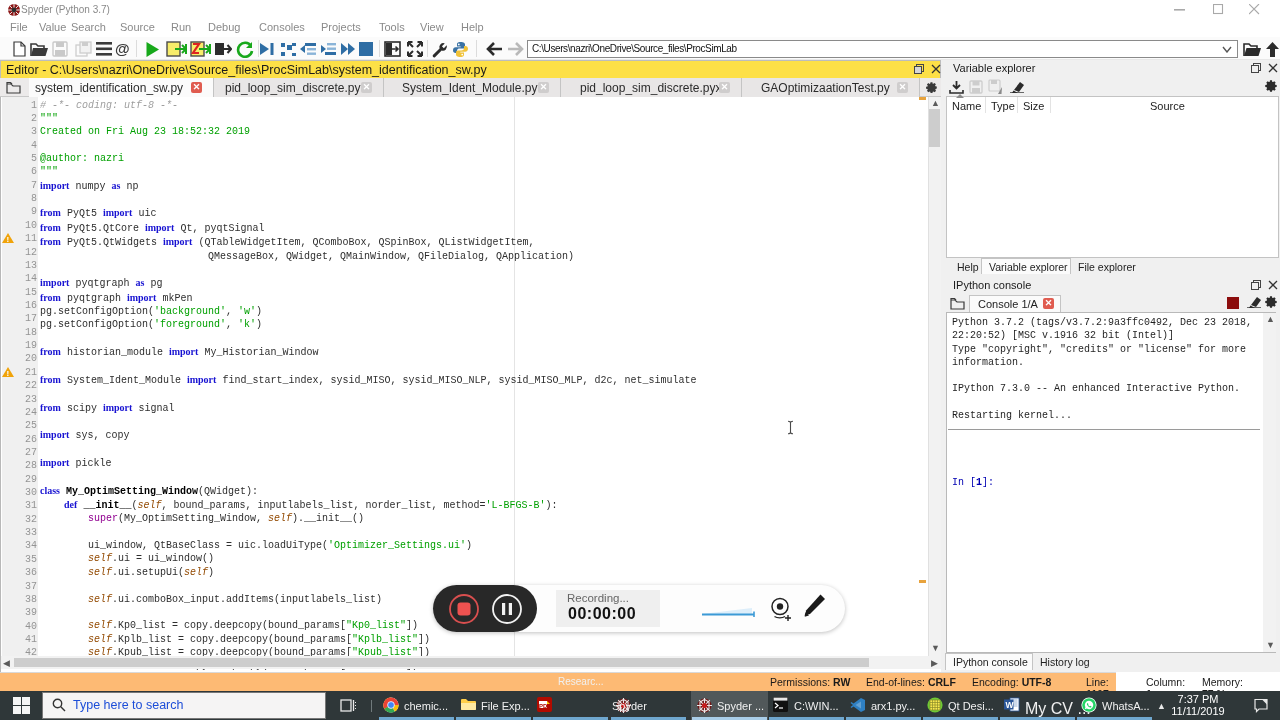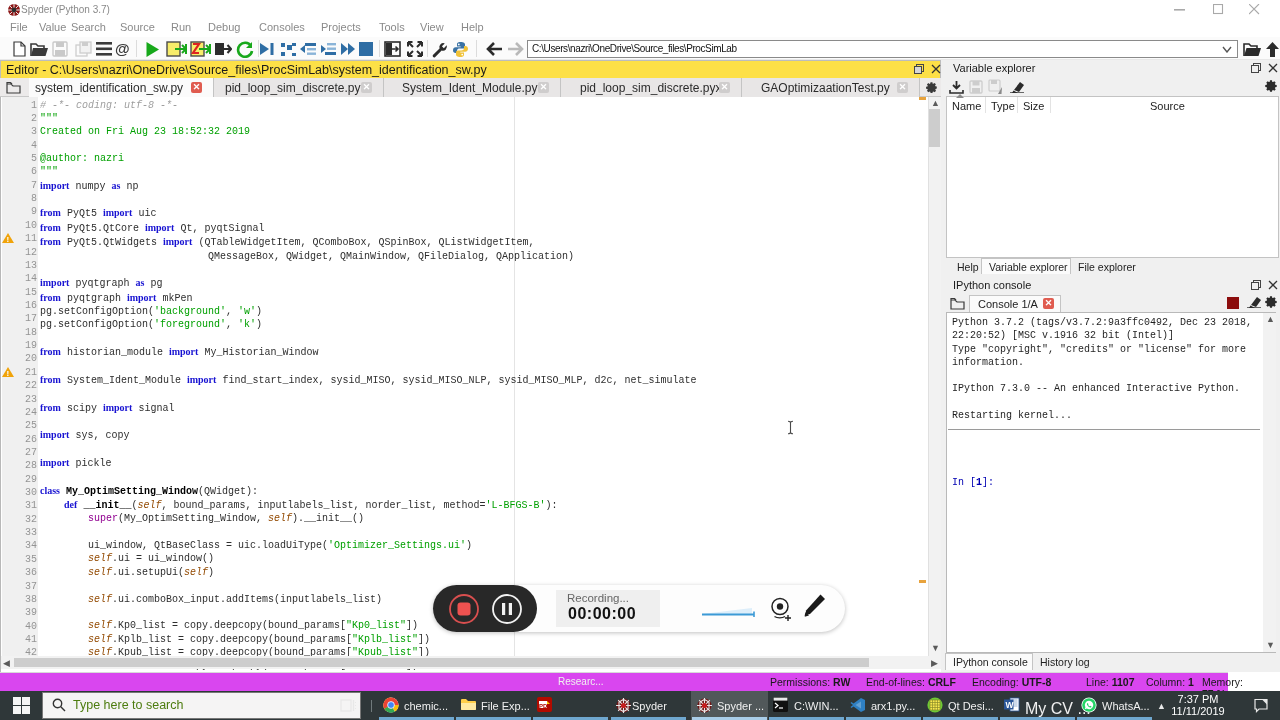--- a/index.html
+++ b/index.html
@@ -65,27 +65,27 @@
 #con-tab { left:969px; top:295px; width:92px; height:17px; background:#fbfbfb; border:1px solid #c4c4c4; border-bottom:none; font-size:11px; color:#222; }
 #console { left:946px; top:312px; width:330px; height:341px; background:#fff; border:1px solid #b9b9b9; }
 #conpre { left:952px; top:316px; font-size:10px; line-height:13.3px; color:#1f1f1f; }
 #con-hr { left:948px; top:429px; width:312px; height:1px; background:#9a9a9a; }
 #conprompt { left:952px; top:476px; font-size:10px; line-height:13.3px; color:#0000b2; font-family:"Liberation Mono",monospace; }
 #con-vsb { left:1263px; top:313px; width:13px; height:339px; background:#f2f2f2; }
 #ip-tabs { left:945px; top:653px; width:335px; height:17px; }
 .btab { position:absolute; font-size:10.5px; color:#222; }
 
 
-#statusbar { left:0; top:672px; width:1228px; height:19px; background:#d946ef; border-top:1px solid #d9d9d9; font-size:10.5px; color:#1a1a1a; }
+#statusbar { left:0; top:672px; width:1116px; height:19px; background:#fdba74; border-top:1px solid #d9d9d9; font-size:10.5px; color:#1a1a1a; }
 #statusbar b { font-weight:bold; }
 #statusbar span { position:absolute; top:3px; }
 
 
 #taskbar { left:0; top:691px; width:1280px; height:29px; background:#2f3739; }
-#tb-search { left:42px; top:692px; width:319px; height:27px; background:#f5f4f4; border:1px solid #777; font-size:12.5px; color:#4d7c0f; }
+#tb-search { left:42px; top:692px; width:284px; height:27px; background:#f5f4f4; border:1px solid #777; font-size:12.5px; color:#1d4ed8; }
 #tb-clock { left:1163px; top:694px; width:70px; height:29px; color:#ffffff; font-size:11px; line-height:11.5px; text-align:center; }
 
 
 #rec { left:433px; top:585px; width:412px; height:47px; background:#fdfdfd; border-radius:24px; box-shadow:0 1px 4px rgba(0,0,0,.25); }
 #rec-dark { left:433px; top:585px; width:104px; height:47px; background:#282828; border-radius:24px; }
 #rec-grey { left:556px; top:590px; width:104px; height:37px; background:#efefef; }
 #rec-label { left:567px; top:592px; font-size:11.5px; color:#666; }
 #rec-time { left:568px; top:605px; font-size:16px; font-weight:bold; color:#111; letter-spacing:0.5px; }
 </style></head>
 <body>
@@ -537,21 +537,21 @@
     <path d="M10 4 L13 7 L10 7 Z" fill="#ffcc00"></path>
   </svg>
 <div class="abs" style="left:558px;top:676px;font-size:10px;color:#f0f0f0;white-space:nowrap">Researc...</div>
 <div class="abs" style="left:533px;top:717px;width:75px;height:3px;background:#6fa7cf"></div>
 <svg class="abs" style="left:615px;top:697px" width="17" height="17" viewBox="0 0 17 17">
     <circle cx="8.5" cy="8.5" r="7" fill="#701616"></circle>
     <path d="M8.5 1 L8.5 16 M1 8.5 L16 8.5 M3.2 3.2 L13.8 13.8 M13.8 3.2 L3.2 13.8" stroke="#e8e8e8" stroke-width="1.1"></path>
     <path d="M8.5 2.5 L13 5 L13 12 L8.5 14.5 L4 12 L4 5 Z" fill="none" stroke="#e8e8e8" stroke-width="1.1"></path>
     <circle cx="8.5" cy="8.5" r="2.6" fill="#c41e1e"></circle>
   </svg>
-<div class="abs" style="left:632px;top:700px;font-size:11px;color:#f0f0f0;white-space:nowrap">Spyder</div>
+<div class="abs" style="left:612px;top:700px;font-size:11px;color:#f0f0f0;white-space:nowrap">Spyder</div>
 <div class="abs" style="left:611px;top:717px;width:75px;height:3px;background:#6fa7cf"></div>
 <div class="abs" style="left:691px;top:691px;width:77px;height:29px;background:#51585a"></div>
 <svg class="abs" style="left:696px;top:697px" width="17" height="17" viewBox="0 0 17 17">
     <circle cx="8.5" cy="8.5" r="7" fill="#701616"></circle>
     <path d="M8.5 1 L8.5 16 M1 8.5 L16 8.5 M3.2 3.2 L13.8 13.8 M13.8 3.2 L3.2 13.8" stroke="#e8e8e8" stroke-width="1.1"></path>
     <path d="M8.5 2.5 L13 5 L13 12 L8.5 14.5 L4 12 L4 5 Z" fill="none" stroke="#e8e8e8" stroke-width="1.1"></path>
     <circle cx="8.5" cy="8.5" r="2.6" fill="#c41e1e"></circle>
   </svg>
 <div class="abs" style="left:717px;top:700px;font-size:11px;color:#f0f0f0;white-space:nowrap">Spyder ...</div>
 <div class="abs" style="left:692px;top:717px;width:75px;height:3px;background:#a8cde8"></div>

